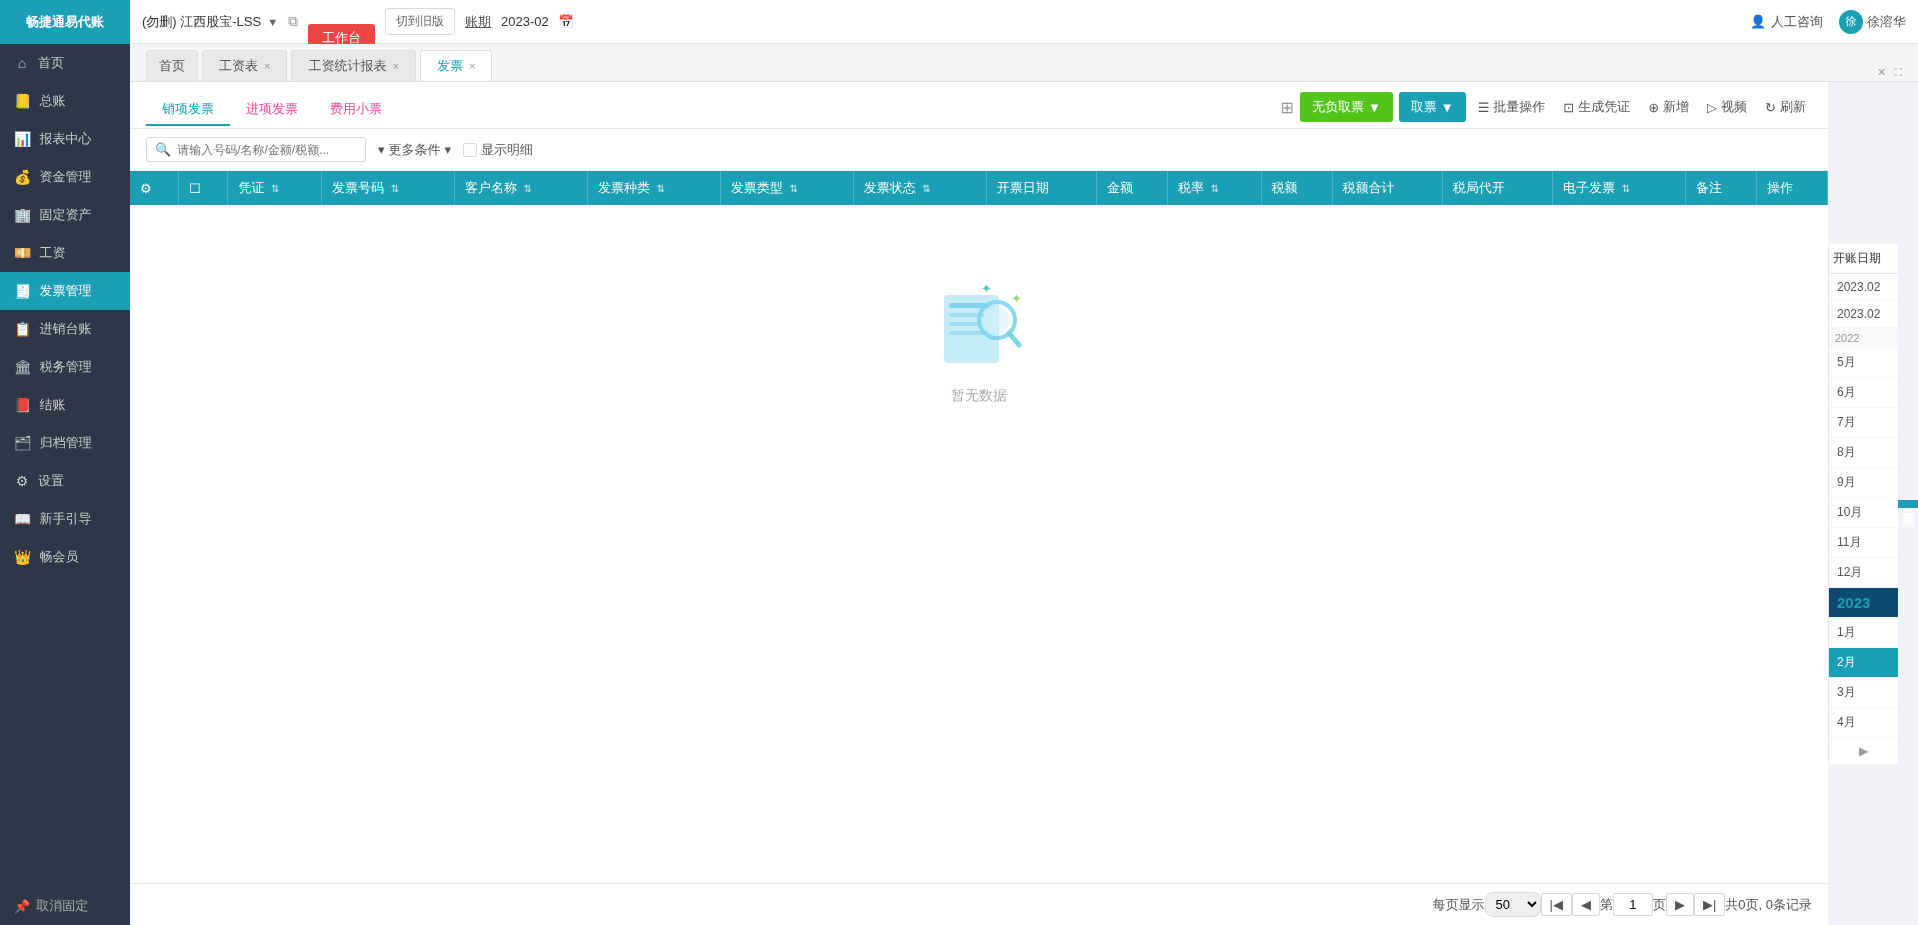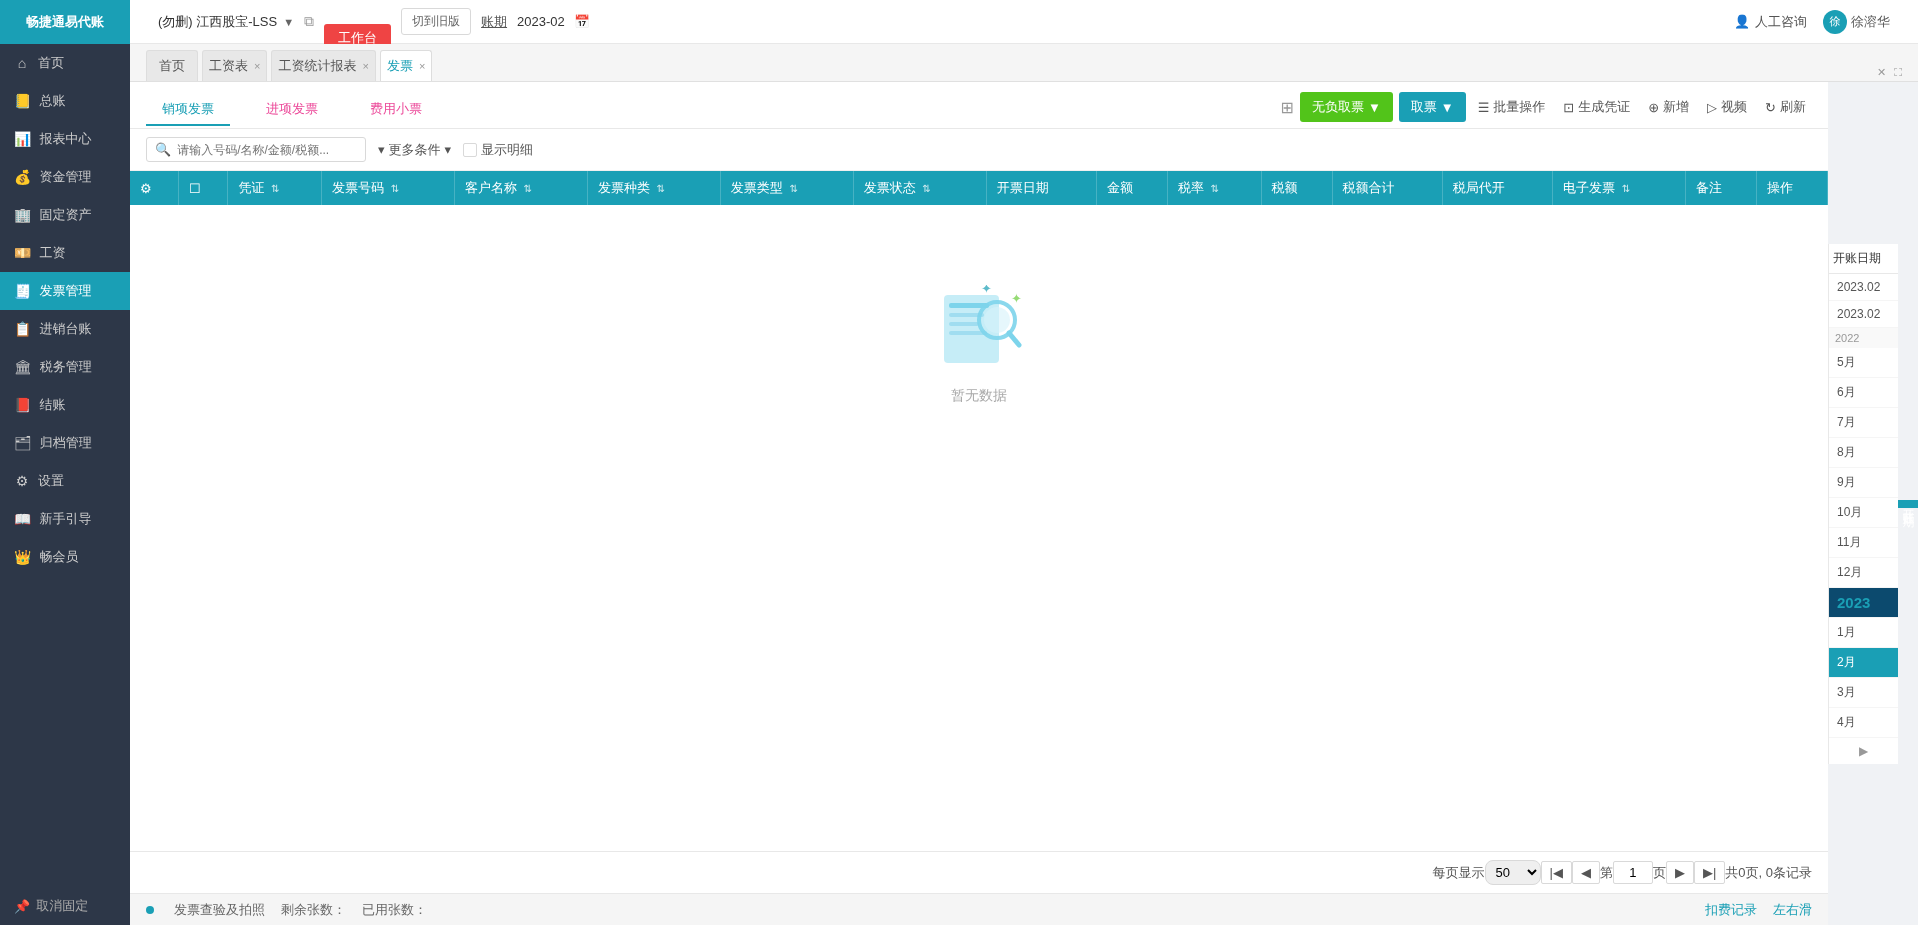--- a/index.html
+++ b/index.html
@@ -56,21 +56,21 @@
       overflow: hidden;
     }
 
     
     .topbar {
       height: 44px;
       background: #fff;
       border-bottom: 1px solid #e8e8e8;
       display: flex;
       align-items: center;
-      padding: 0 28px;
+      padding: 0 12px;
       gap: 10px;
       flex-shrink: 0;
     }
     .topbar-company {
       display: flex;
       align-items: center;
       gap: 6px;
       color: #333;
       font-size: 13px;
       cursor: pointer;
@@ -115,21 +115,21 @@
       height: 38px;
       background: #f5f5f5;
       border-bottom: 1px solid #e0e0e0;
       display: flex;
       align-items: flex-end;
       padding: 0 16px;
       gap: 4px;
       flex-shrink: 0;
     }
     .tab {
-      padding: 6px 6px;
+      padding: 6px 16px;
       border: 1px solid #ddd;
       border-bottom: none;
       border-radius: 3px 3px 0 0;
       background: #e8e8e8;
       cursor: pointer;
       display: flex;
       align-items: center;
       gap: 6px;
       font-size: 13px;
       color: #555;
@@ -183,21 +183,21 @@
       flex-direction: column;
       overflow: hidden;
       background: #fff;
     }
 
     
     .subtabs {
       display: flex;
       align-items: center;
       padding: 10px 16px 0;
-      gap: 20px;
+      gap: 0;
       border-bottom: 1px solid #e8e8e8;
       background: #fff;
     }
     .subtab {
       padding: 6px 16px;
       cursor: pointer;
       color: #ec4899;
       font-size: 13px;
       border-bottom: 2px solid transparent;
     }
@@ -673,29 +673,20 @@
         <button class="page-btn">|◀</button>
         <button class="page-btn">◀</button>
         <span>第</span>
         <input class="page-input" type="text" value="1" style="">
         <span>页</span>
         <button class="page-btn">▶</button>
         <button class="page-btn">▶|</button>
         <span>共0页, 0条记录</span>
       </div>
 
-      <div class="footer-bar">
-        <span class="footer-dot"></span>
-        <span>发票查验及拍照</span>
-        <span>剩余张数：</span>
-        <span>已用张数：</span>
-        <span style="margin-left:auto;"></span>
-        <a class="footer-link">扣费记录</a>
-        <a class="footer-link">左右滑</a>
-      </div>
 
     </div>
 
     <div style="display:flex; flex-direction:row; flex-shrink:0;align-items:center;">
       <div class="date-panel">
         <div class="date-panel-header">开账日期</div>
         <div class="date-panel-item">2023.02</div>
         <div class="date-panel-item">2023.02</div>
         <div class="date-panel-year">2022</div>
         <div class="date-panel-item">5月</div>

